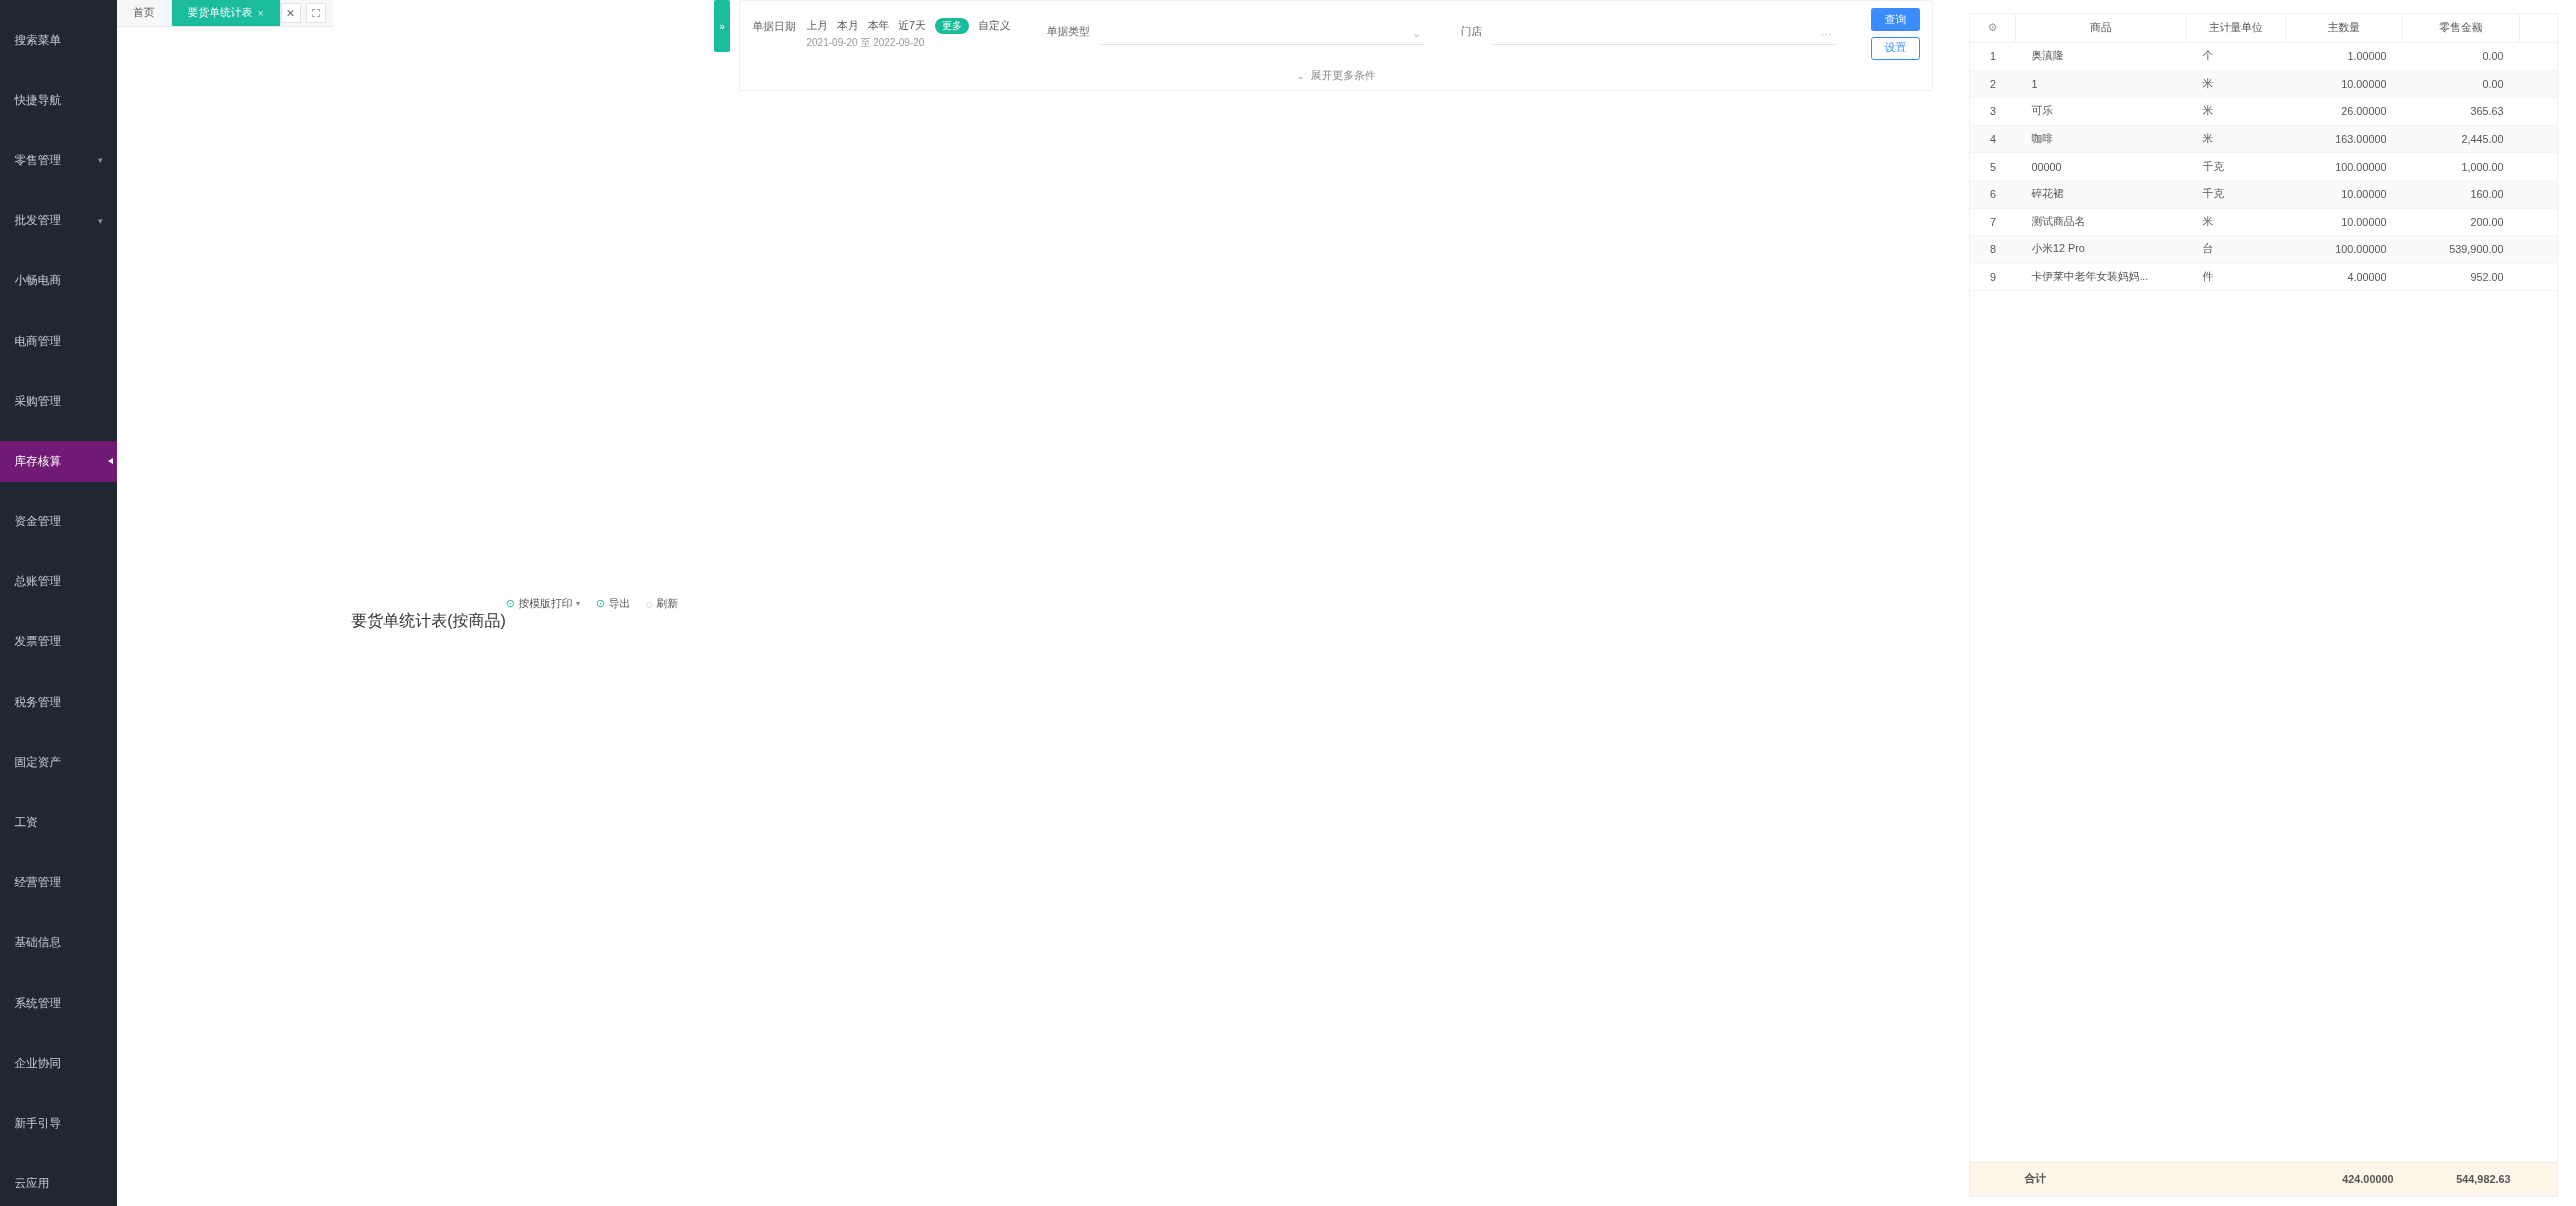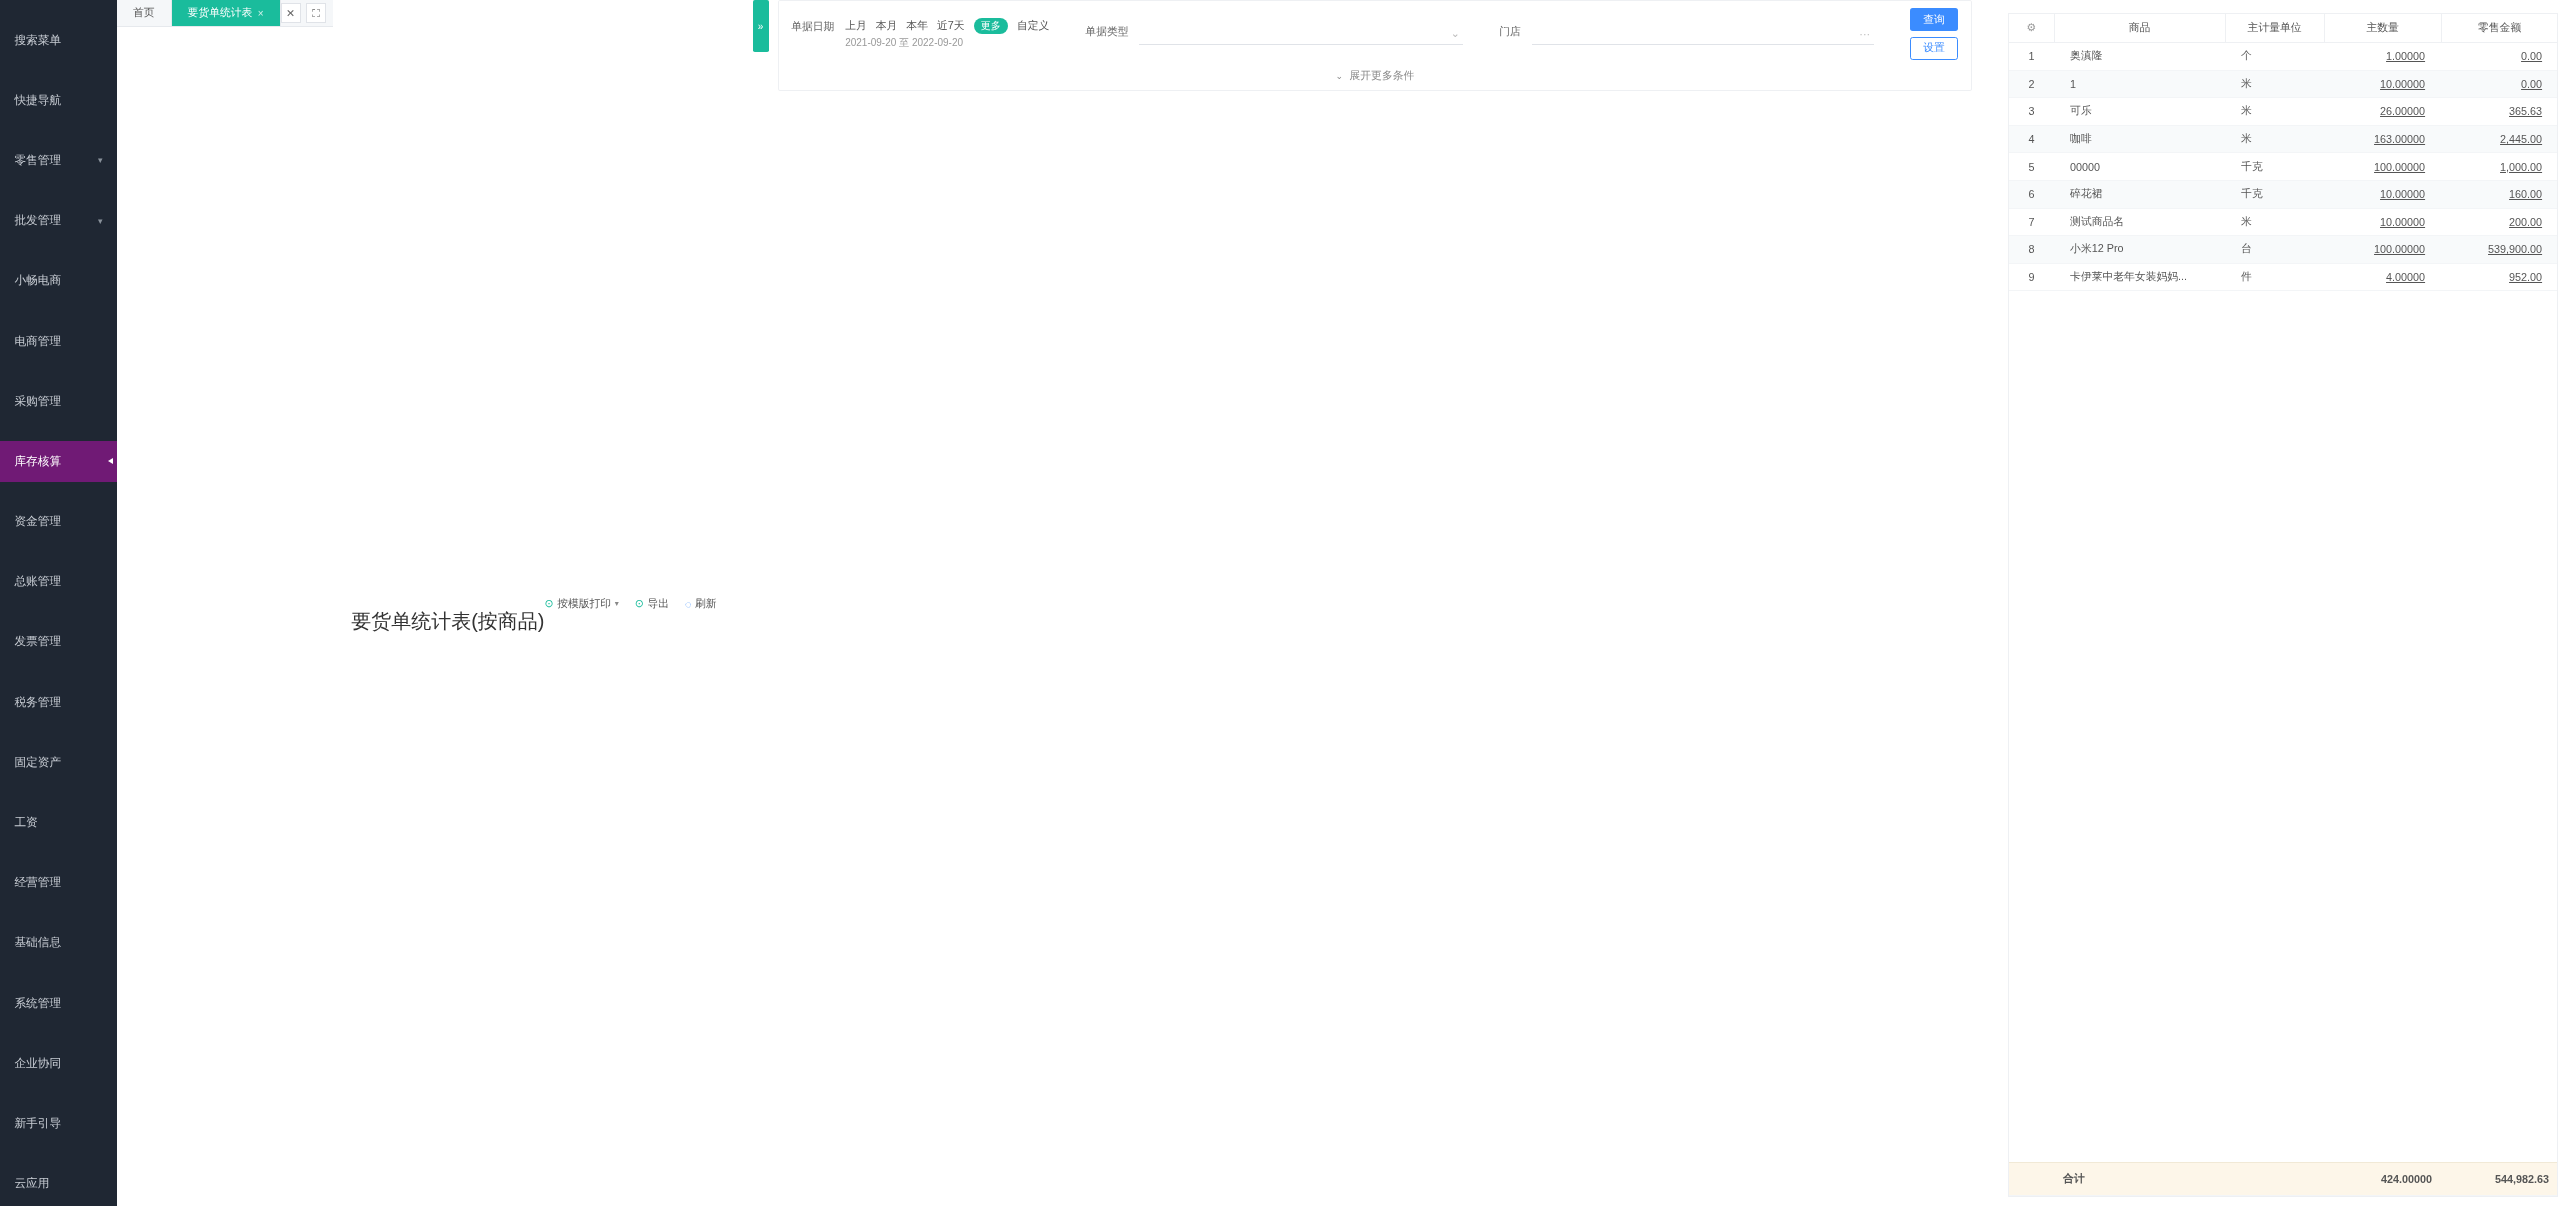--- a/index.html
+++ b/index.html
@@ -22,21 +22,21 @@
   
   .tab-bar { height: 27px; background: #f5f7f9; border-bottom: 0.9px solid #e6e9ed; display: flex; align-items: stretch; position: relative; }
   .tab { padding: 0 16px; display: flex; align-items: center; gap: 5.4px; cursor: pointer; font-size: 10.8px; color: #555; border-right: 0.9px solid #e6e9ed; }
   .tab.active { background: #1abc9c; color: #fff; }
   .tab-close { font-size: 10px; opacity: 0.8; }
   .tab-right { margin-left: auto; display: flex; align-items: center; gap: 5.4px; padding-right: 7.2px; }
   .tab-right-btn { width: 20px; height: 20px; display: flex; align-items: center; justify-content: center; border: 0.9px solid #e0e3e8; background: #fff; cursor: pointer; color: #666; font-size: 10.8px; }
 
   
   .page-header { display: flex; align-items: center; justify-content: space-between; padding: 10.8px 18px 9px 18px; }
-  .page-title { font-size: 20px; color: #333; font-weight: 400; margin-top: 36px; }
+  .page-title { font-size: 16px; color: #333; font-weight: 400; margin-top: 36px; }
   .page-actions { display: flex; align-items: center; gap: 16px; font-size: 10.8px; color: #555; }
   .page-actions .act { display: flex; align-items: center; gap: 3.6px; cursor: pointer; }
   .act-icon { color: #1abc9c; font-size: 10.8px; }
   .act-icon.blue { color: #3b8cff; }
   .caret-down { font-size: 8px; color: #888; }
 
   
   .filter-wrap { display: flex; align-items: flex-start; padding: 0 18px; gap: 0; }
   .collapse-handle { width: 16px; height: 52px; background: #1abc9c; color: #fff; display: flex; align-items: center; justify-content: center; border-radius: 1.8px; cursor: pointer; flex-shrink: 0; font-size: 10px; margin-right: 9px; }
   .filter-panel { flex: 1; border: 0.9px solid #eef0f3; border-radius: 1.8px; background: #fff; }
@@ -63,21 +63,21 @@
   thead th { background: #fff; border-bottom: 0.9px solid #eef0f3; border-right: 0.9px solid #eef0f3; padding: 7.2px 9px; font-weight: 500; color: #555; text-align: center; position: relative; }
   thead th:last-child { border-right: none; }
   tbody td { border-bottom: 0.9px solid #f3f5f7; padding: 6.3px 9px; color: #555; }
   tbody tr:nth-child(even) td { background: #f8fafb; }
   .col-idx { width: 45px; text-align: center; }
   .col-name { width: 171px; text-align: left; padding-left: 16px; }
   .col-unit { width: 99px; text-align: left; padding-left: 16px; }
   .col-qty { width: 117px; text-align: right; padding-right: 16px; }
   .col-amt { width: 117px; text-align: right; padding-right: 16px; }
   .col-rest { }
-  td.col-qty, td.col-amt { text-decoration: underline; cursor: pointer; }
+  td.col-qty, td.col-amt { cursor: pointer; }
   .table-body { flex: 1; overflow: auto; }
   .table-footer { background: #b91c1c; border-top: 0.9px solid #f1e9d6; }
   .table-footer td { padding: 9px 9px; font-weight: 600; color: #555; background: #fdf6e9; }
   .gear-th { color: #999; font-size: 10.8px; }
   .ellipsis { white-space: nowrap; overflow: hidden; text-overflow: ellipsis; }
 </style>
 </head>
 <body>
 
 <nav class="sidebar">

